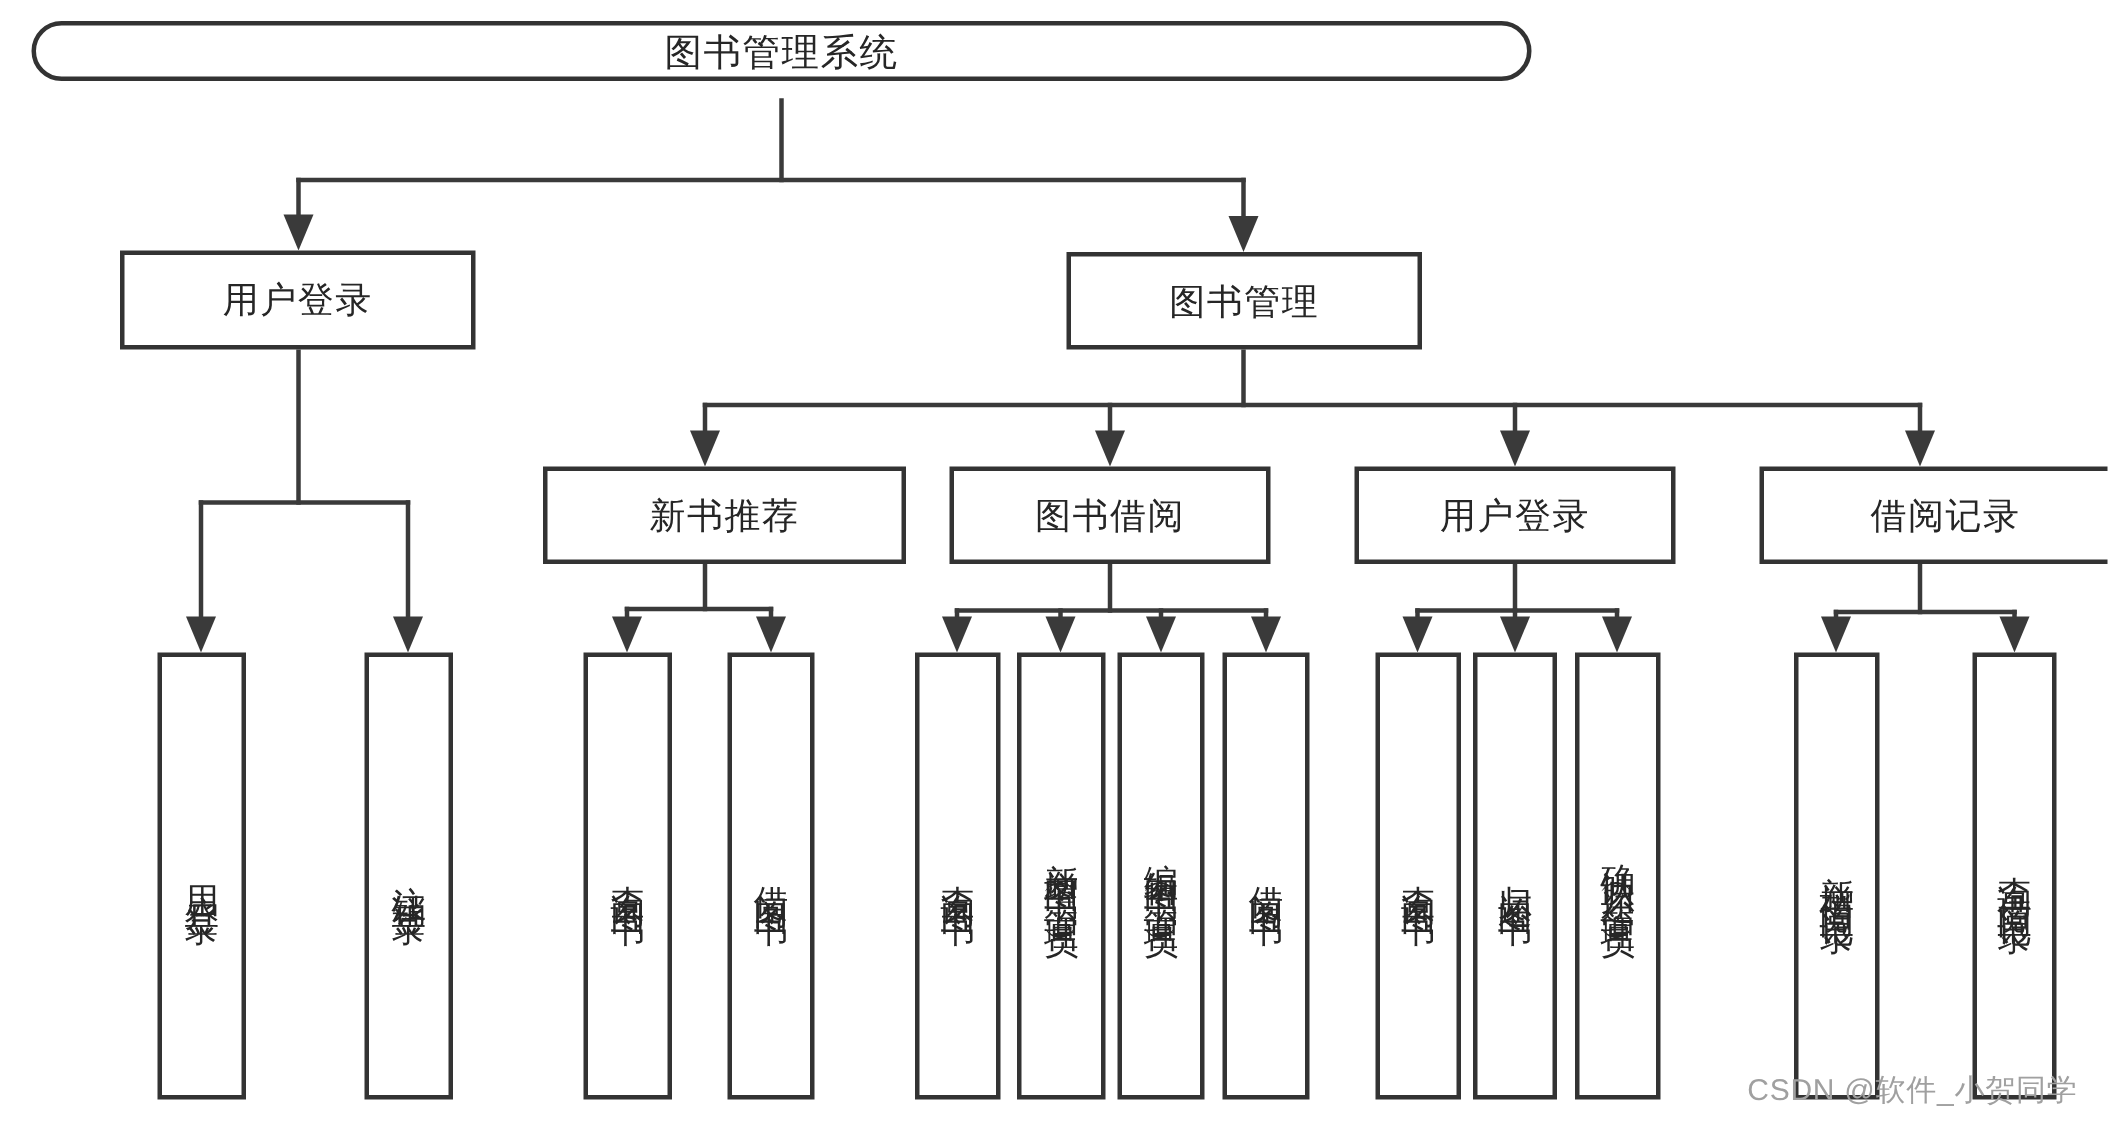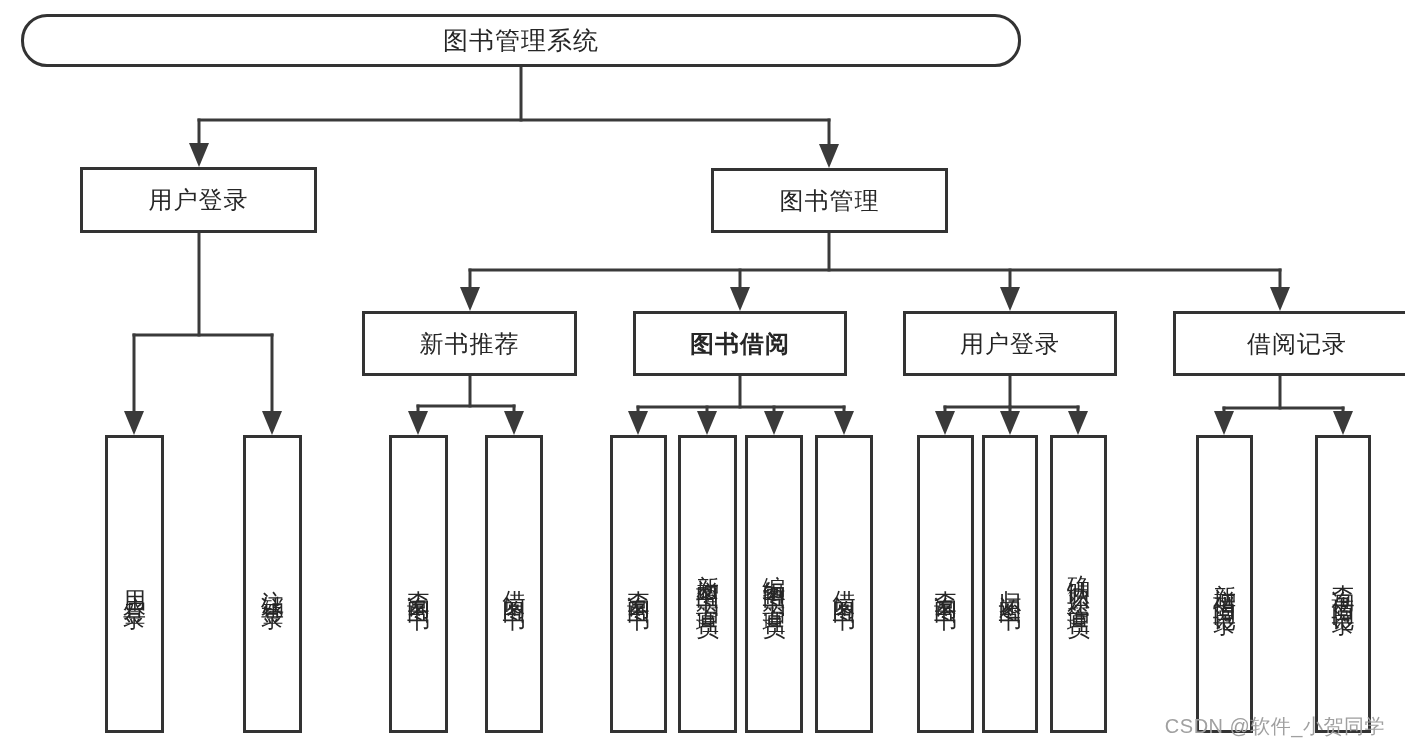--- a/index.html
+++ b/index.html
@@ -76,35 +76,35 @@
     <line x1="1078" y1="407" x2="1078" y2="413" stroke="#3a3a3a" stroke-width="3" stroke-linecap="square"></line>
     <polygon points="1068,411 1088,411 1078,435" fill="#3a3a3a"></polygon>
     <line x1="1280" y1="376" x2="1280" y2="408" stroke="#3a3a3a" stroke-width="3" stroke-linecap="square"></line>
     <line x1="1224" y1="408" x2="1343" y2="408" stroke="#3a3a3a" stroke-width="3" stroke-linecap="square"></line>
     <line x1="1224" y1="408" x2="1224" y2="413" stroke="#3a3a3a" stroke-width="3" stroke-linecap="square"></line>
     <polygon points="1214,411 1234,411 1224,435" fill="#3a3a3a"></polygon>
     <line x1="1343" y1="408" x2="1343" y2="413" stroke="#3a3a3a" stroke-width="3" stroke-linecap="square"></line>
     <polygon points="1333,411 1353,411 1343,435" fill="#3a3a3a"></polygon>
   </svg>
 
-<div class="node hnode root" style="left:21px;top:14px;width:1000px;height:53px;border-radius:26px;">
+<div class="node hnode root" style="left:21px;top:14px;width:1000px;height:40px;border-radius:26px;">
   <span>图书管理系统</span>
 </div>
 
 <div class="node hnode" style="left:80px;top:167px;width:237px;height:66px;">
   <span>用户登录</span>
 </div>
 <div class="node hnode" style="left:711px;top:168px;width:237px;height:65px;">
   <span>图书管理</span>
 </div>
 
-<div class="node hnode" style="left:362px;top:311px;width:215px;height:65px;">
+<div class="node hnode" style="left:362px;top:311px;width:242px;height:65px;">
   <span>新书推荐</span>
 </div>
-<div class="node hnode" style="left:633px;top:311px;width:214px;height:65px;font-weight:bold;">
+<div class="node hnode" style="left:633px;top:311px;width:214px;height:65px;">
   <span>图书借阅</span>
 </div>
 <div class="node hnode" style="left:903px;top:311px;width:214px;height:65px;">
   <span>用户登录</span>
 </div>
 <div class="node hnode" style="left:1173px;top:311px;width:248px;height:65px;">
   <span>借阅记录</span>
 </div>
 
 <div class="node leaf" style="left:105px;top:435px;width:59px;height:298px;">

